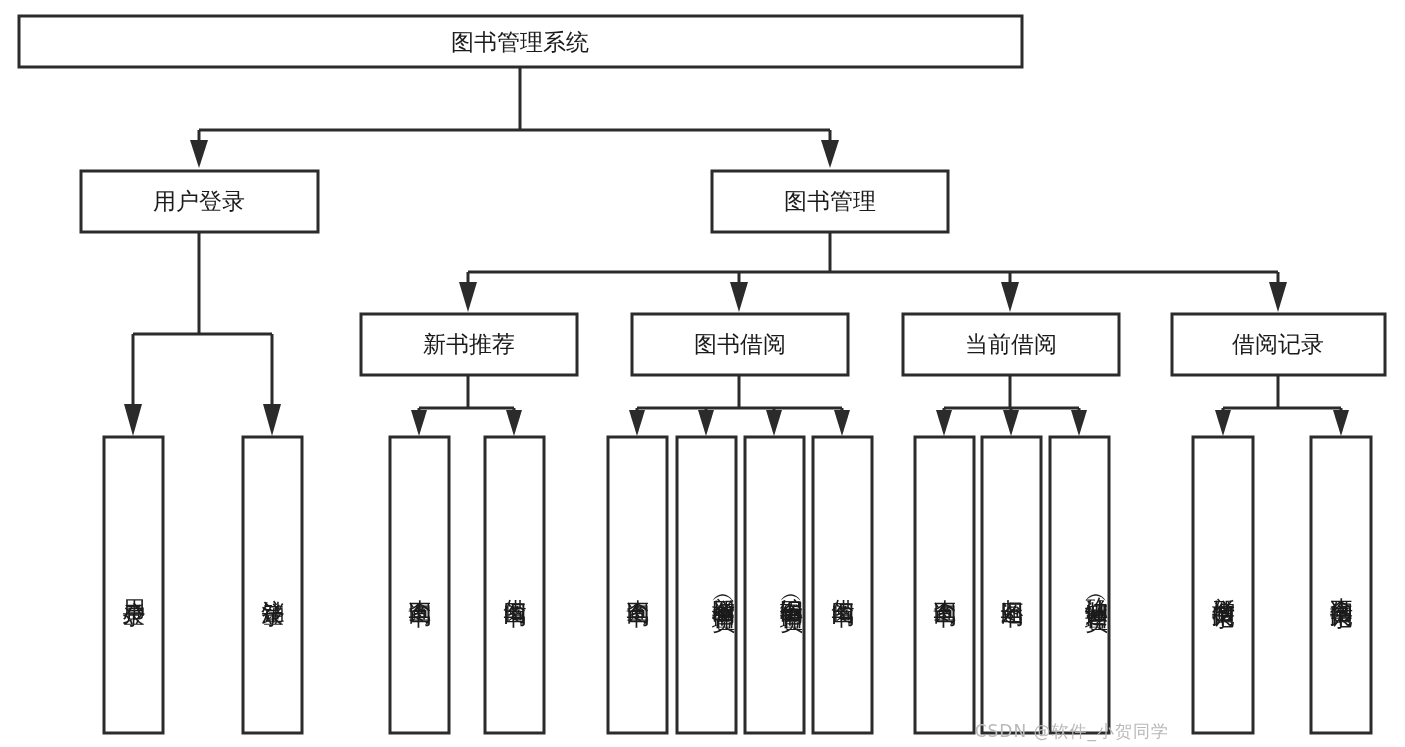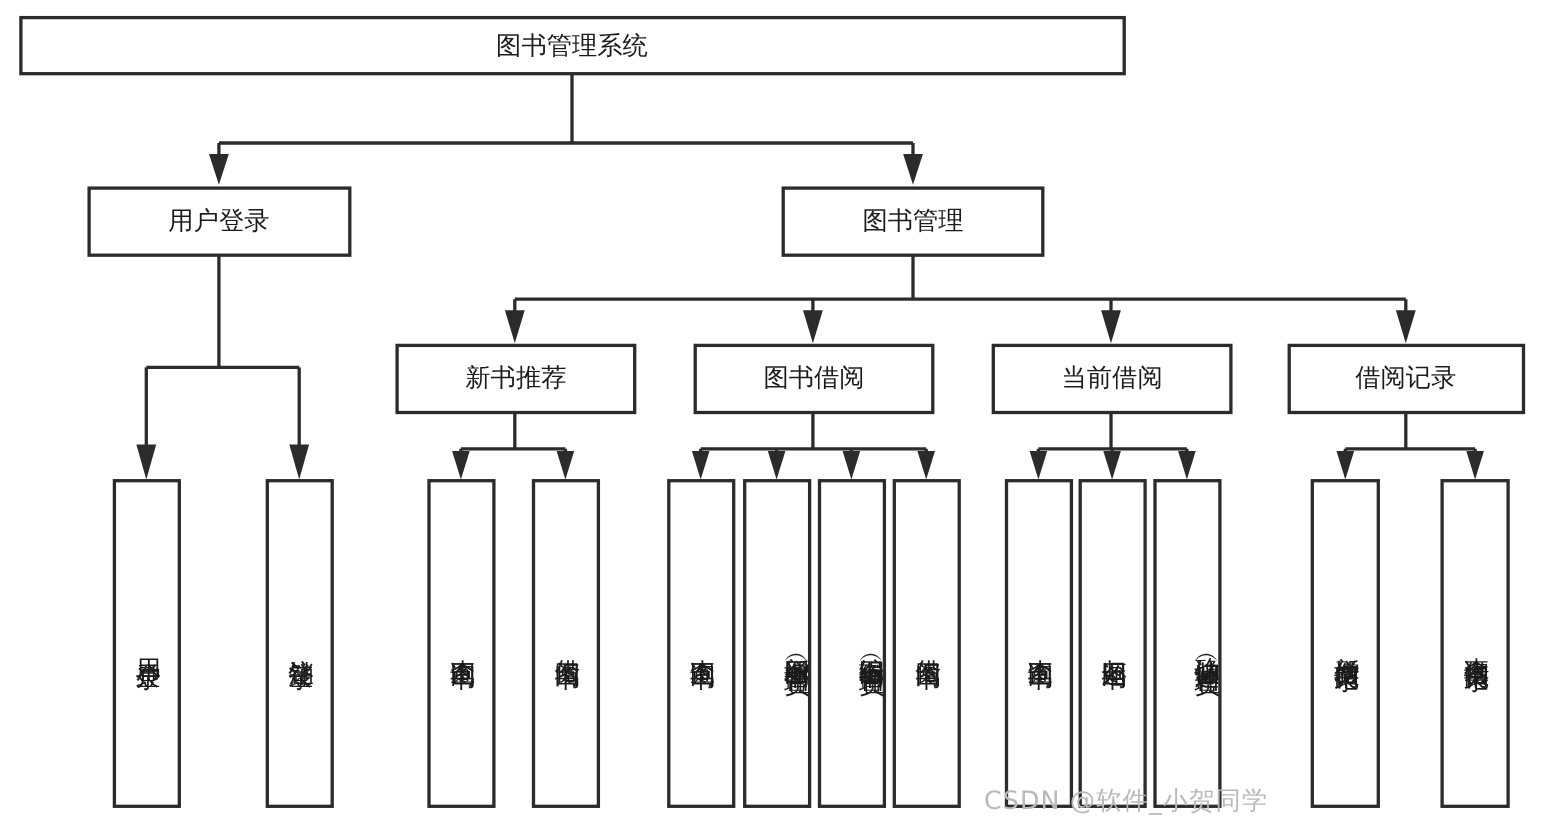--- a/index.html
+++ b/index.html
@@ -59,24 +59,24 @@
     color: #1b1b1b;
     letter-spacing: 2px;
     display: flex;
     align-items: center;
     justify-content: center;
     white-space: nowrap;
     pointer-events: none;
   }
   .watermark {
     position: absolute;
-    right: 24px;
+    right: 8px;
     bottom: 4px;
     font-family: "DejaVu Sans", "Liberation Sans", sans-serif;
-    font-size: 23px;
+    font-size: 17px;
     color: #b9b9b9;
     letter-spacing: 1px;
     white-space: nowrap;
   }
 </style>
 </head>
 <body>
 
 <div id="diagram-root">
 

